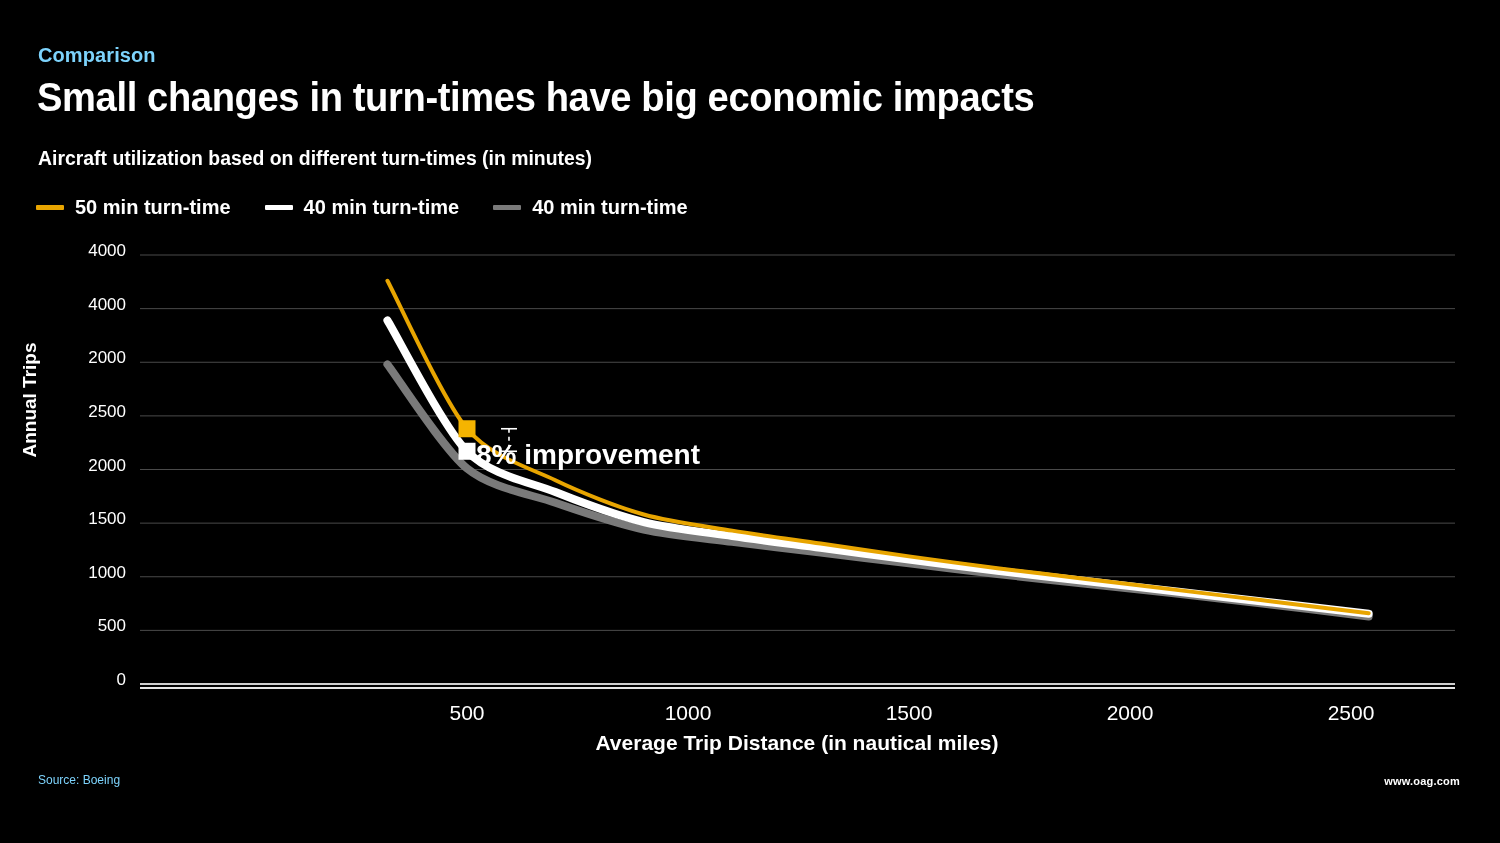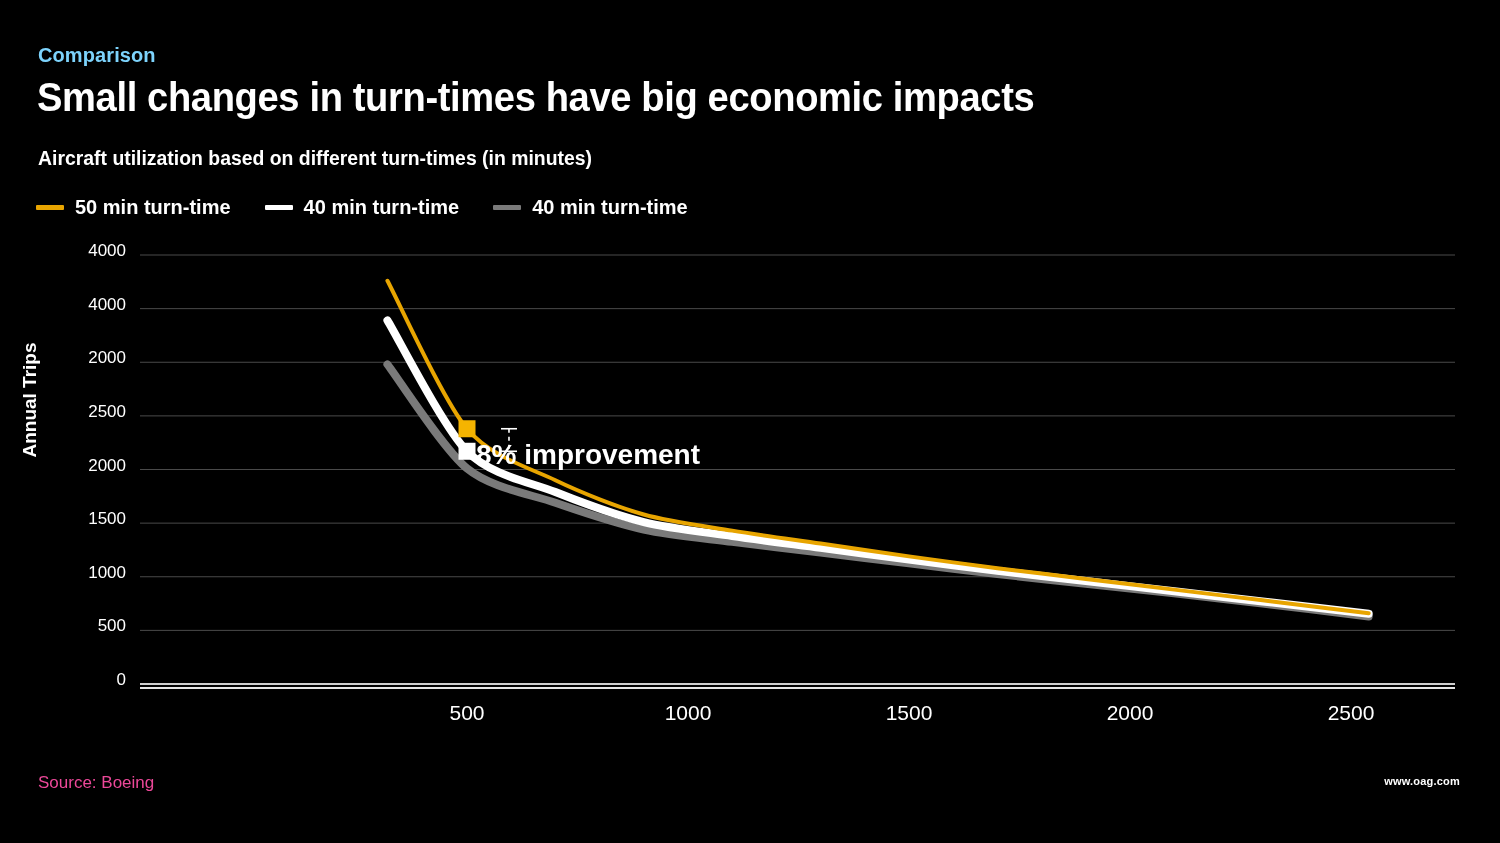--- a/index.html
+++ b/index.html
@@ -64,21 +64,21 @@
 
   .annotation-label{
     position:absolute;left:588px;top:391px;
     transform:translateX(-50%);
     font-size:28px;font-weight:bold;color:#fff;white-space:nowrap;margin-top:48px;
   }
 
   
   .source{
     position:absolute;left:38px;top:773px;
-    font-size:17px;color:#ec4899;white-space:nowrap;
+    font-size:12px;color:#7dd3fc;white-space:nowrap;
   }
   .siteurl{
     position:absolute;right:40px;top:775px;
     font-size:11px;font-weight:bold;color:#fff;
     letter-spacing:.2px;white-space:nowrap;
   }
 </style>
 </head>
 <body>
 
@@ -102,20 +102,21 @@
       <div class="legend-item">
         <span class="legend-swatch" style="background: rgb(122, 122, 122);"></span>
         <span class="legend-label">40 min turn-time</span>
       </div>
     </div>
 
   <div class="chart-area">
 
     <div class="y-axis-title">Annual Trips</div>
 
+    <div class="x-axis-title">Average Trip Distance (in nautical miles)</div>
 
     <svg class="plot-svg" id="plot" width="1500" height="843">
         <line x1="140" x2="1455" y1="684" y2="684" stroke="#cfcfcf" stroke-width="2"></line>
         <line x1="140" x2="1455" y1="630.375" y2="630.375" stroke="#4a4a4a" stroke-width="1"></line>
         <line x1="140" x2="1455" y1="576.75" y2="576.75" stroke="#4a4a4a" stroke-width="1"></line>
         <line x1="140" x2="1455" y1="523.125" y2="523.125" stroke="#4a4a4a" stroke-width="1"></line>
         <line x1="140" x2="1455" y1="469.5" y2="469.5" stroke="#4a4a4a" stroke-width="1"></line>
         <line x1="140" x2="1455" y1="415.875" y2="415.875" stroke="#4a4a4a" stroke-width="1"></line>
         <line x1="140" x2="1455" y1="362.25" y2="362.25" stroke="#4a4a4a" stroke-width="1"></line>
         <line x1="140" x2="1455" y1="308.625" y2="308.625" stroke="#4a4a4a" stroke-width="1"></line>

